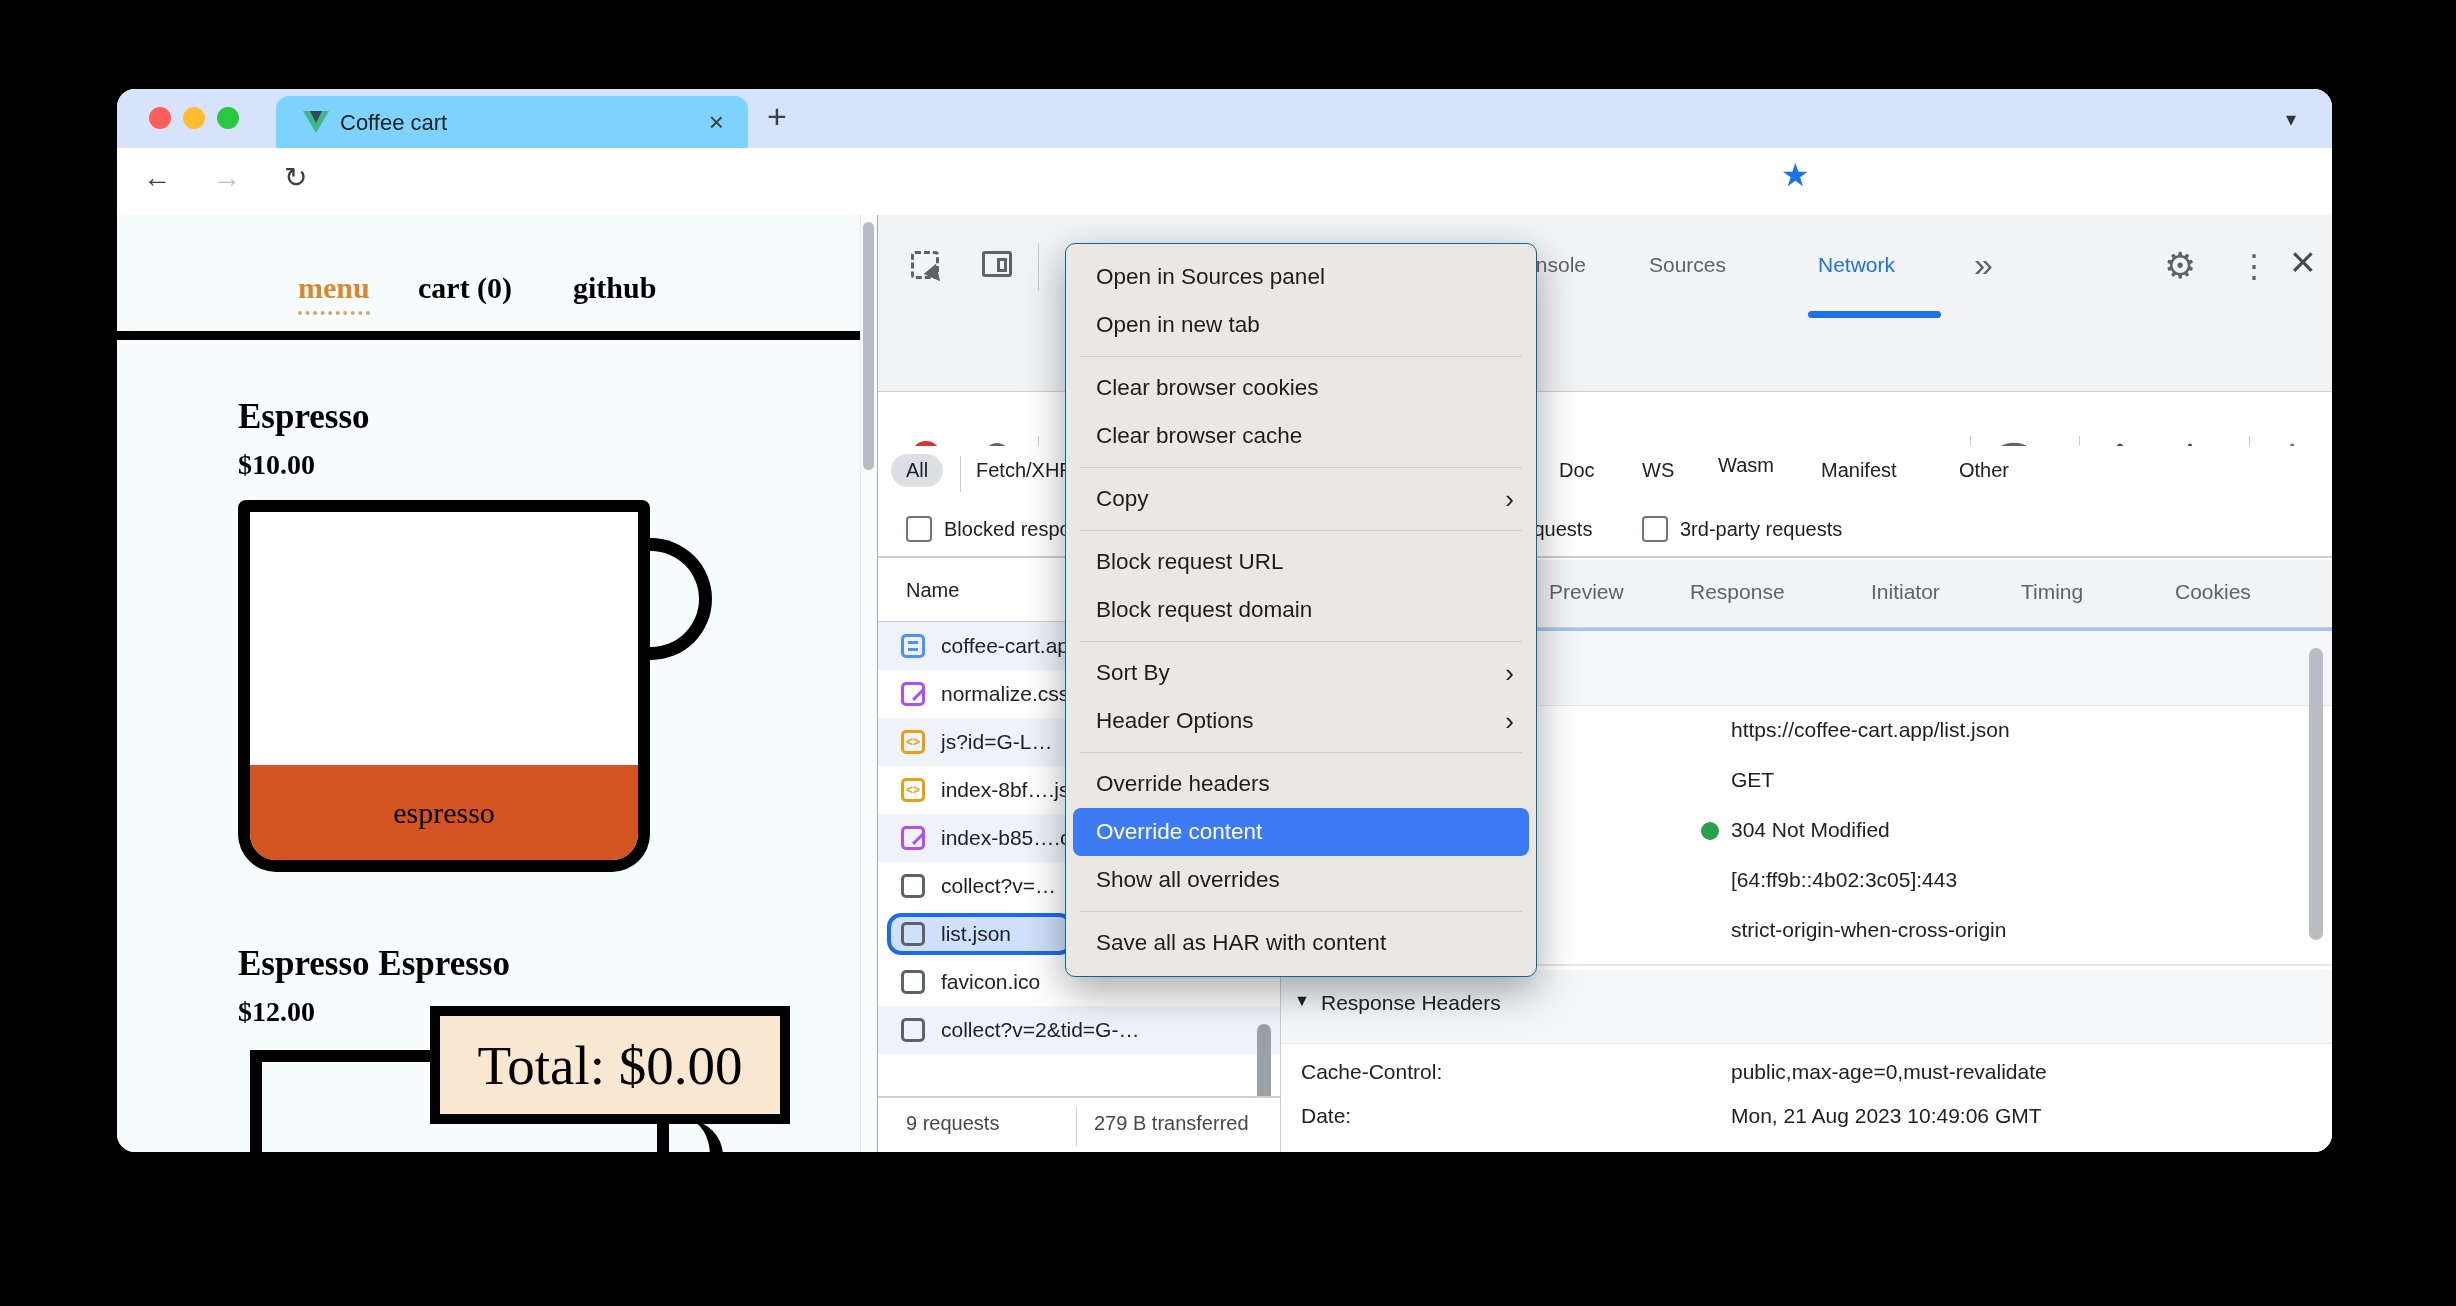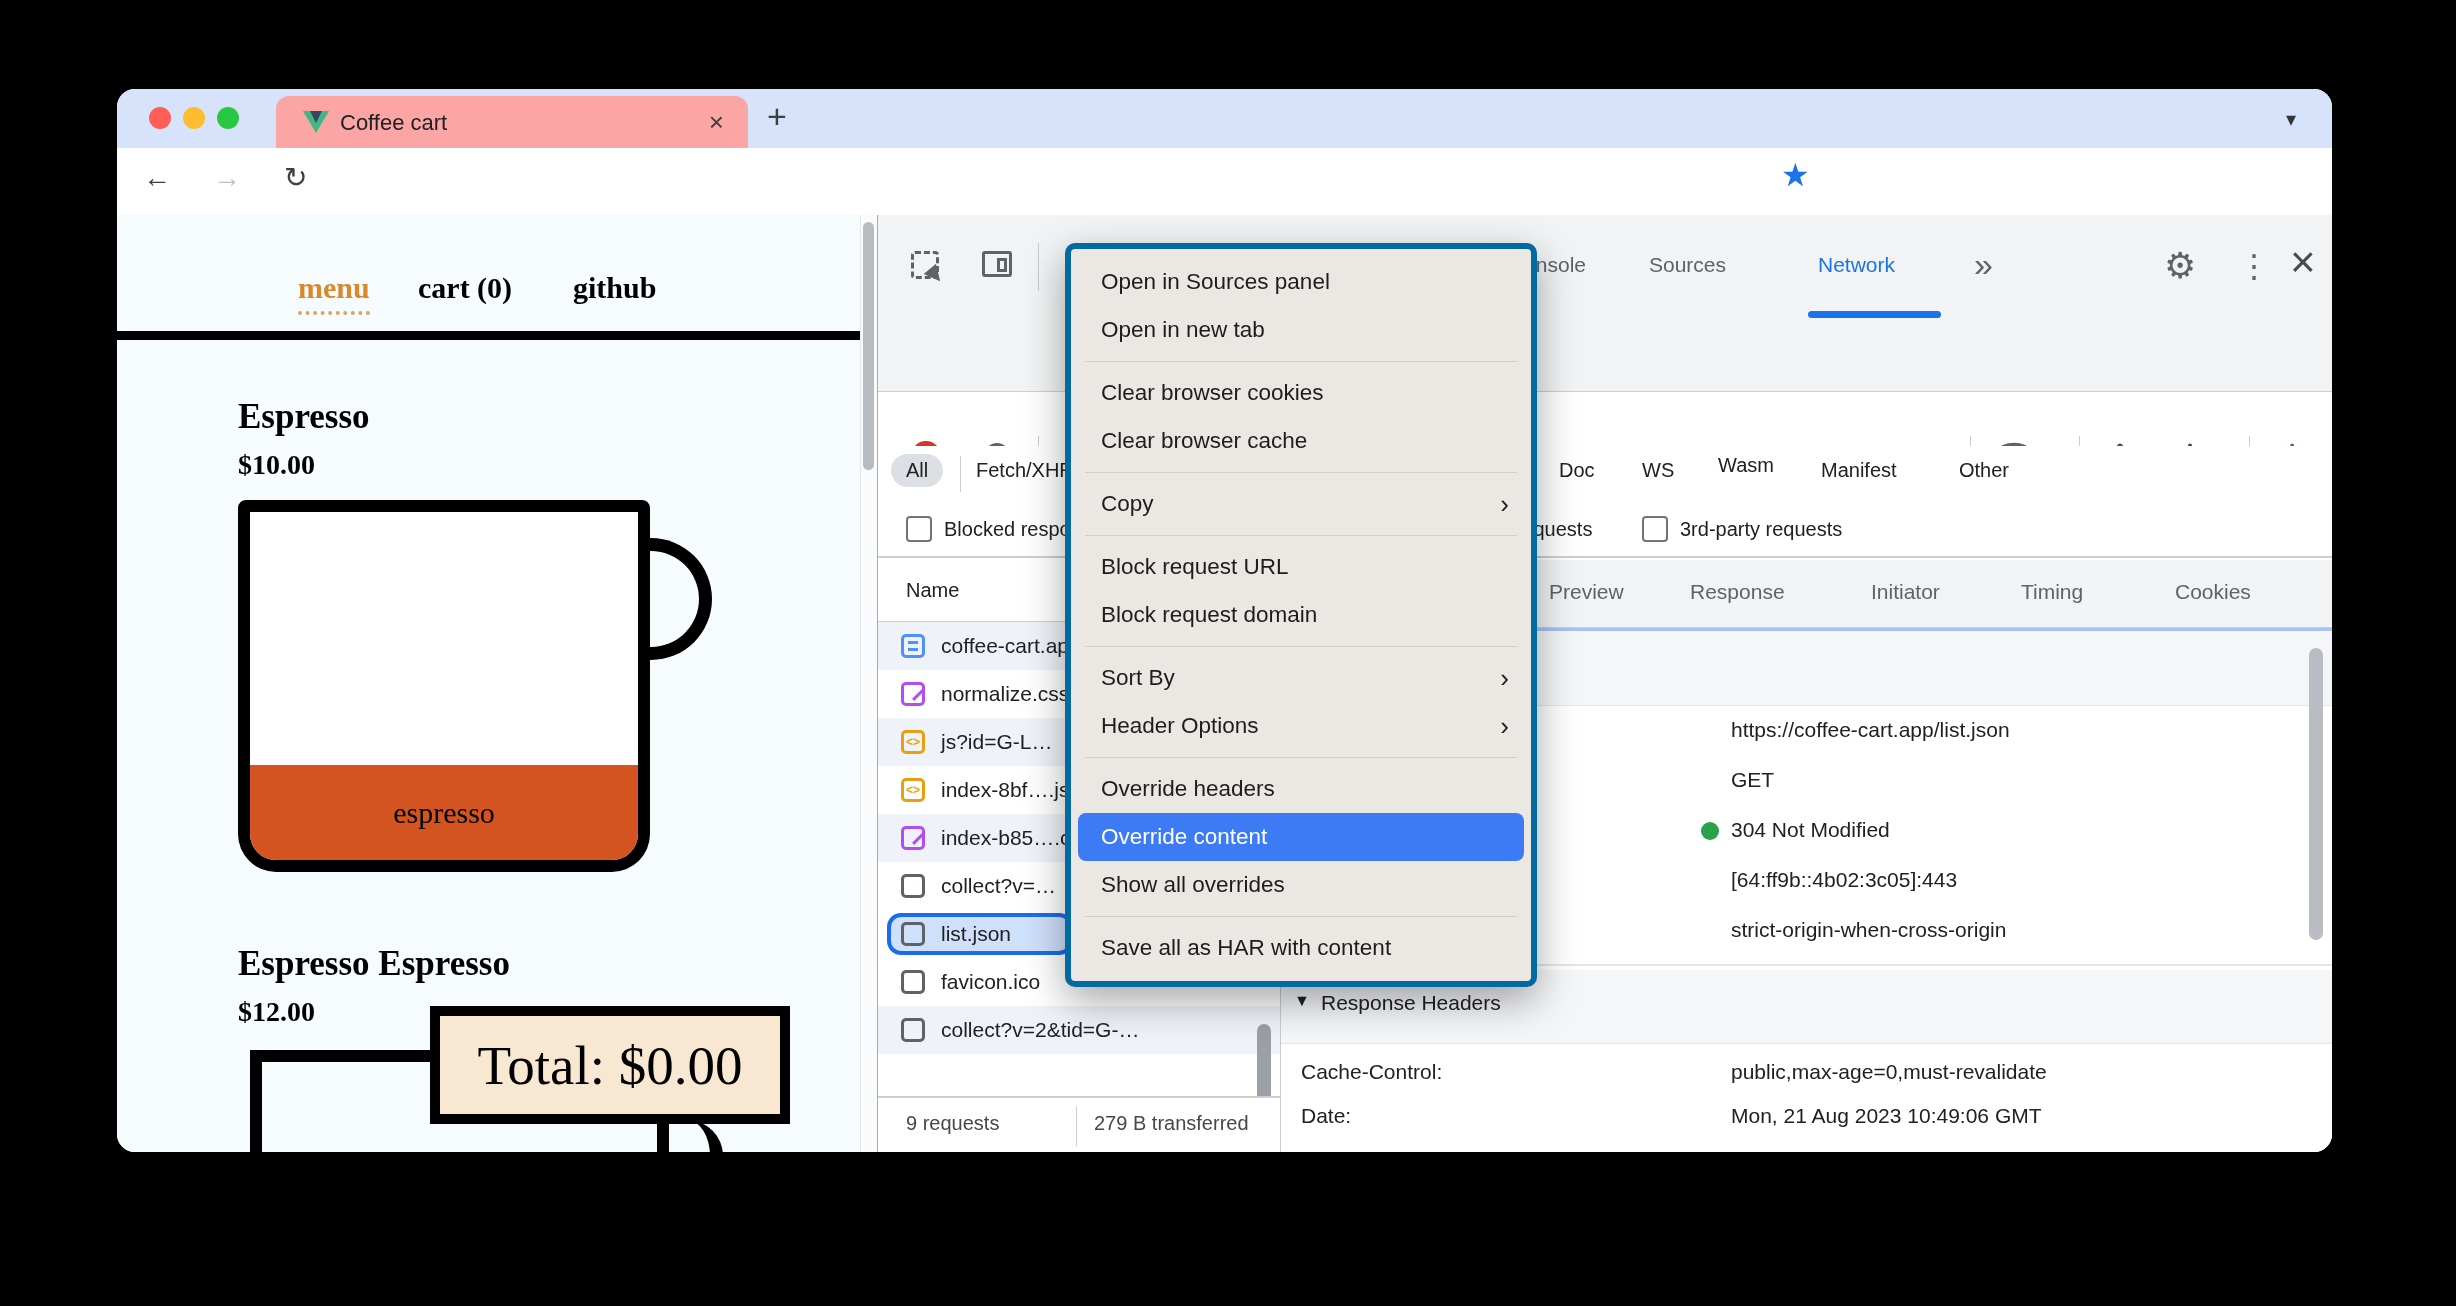--- a/index.html
+++ b/index.html
@@ -4,21 +4,21 @@
 <style>
   html,body{margin:0;padding:0;background:#000;}
   .stage{position:relative;width:2456px;height:1306px;background:#000;overflow:hidden;
          font-family:"Liberation Sans",sans-serif;-webkit-font-smoothing:antialiased;}
   .abs{position:absolute;}
   .window{position:absolute;left:117px;top:89px;width:2215px;height:1063px;border-radius:18px;
           overflow:hidden;background:#fff;box-shadow:0 40px 100px rgba(0,0,0,.6);}
   
   .tabstrip{left:0;top:0;width:2215px;height:59px;background:#d7e3fa;}
   .light{width:22px;height:22px;border-radius:50%;top:18px;}
-  .tab{left:159px;top:7px;width:472px;height:52px;background:#fca5a5;border-radius:13px 13px 0 0;}
+  .tab{left:159px;top:7px;width:472px;height:52px;background:#7dd3fc;border-radius:13px 13px 0 0;}
   .tabtitle{font-size:22px;color:#202124;}
   .toolbar{left:0;top:59px;width:2215px;height:67px;background:#fff;}
   .navglyph{font-size:28px;color:#3c4043;}
   .urlpill{left:240px;top:70px;width:1403px;height:46px;border-radius:23px;background:#e9eef6;
            display:flex;align-items:center;}
   .urltext{font-size:22px;color:#202124;margin-left:18px;}
   
   .page{left:0;top:126px;width:760px;height:937px;background:#f6fbfd;overflow:hidden;}
   .serif{font-family:"Liberation Serif",serif;color:#000;}
   .navlink{font-size:30px;font-weight:bold;}
@@ -40,21 +40,21 @@
   .lbl{font-size:20px;color:#202124;}
   .pill{font-size:20px;color:#202124;}
   .row{height:48px;display:flex;align-items:center;}
   .stripe{background:#eff2f9;}
   .ricon{width:24px;height:24px;border-radius:5px;box-sizing:border-box;flex:none;margin-left:23px;}
   .rname{font-size:21px;color:#202124;margin-left:16px;white-space:nowrap;}
   .band{background:#f5f6f8;border-bottom:1px solid #e3e6ea;box-sizing:border-box;}
   .hlabel{font-size:21px;color:#202124;}
   .hval{font-size:21px;color:#202124;white-space:nowrap;}
   
-  .ctxmenu{left:948px;top:154px;width:472px;background:#ebe8e3;border:6px solid #0369a1;
+  .ctxmenu{left:948px;top:154px;width:472px;background:#ebe8e3;border:1px solid #0369a1;
            border-radius:10px;box-shadow:0 14px 40px rgba(0,0,0,.35);padding:9px 0;box-sizing:border-box;}
   .mi{height:48px;display:flex;align-items:center;padding:0 22px 0 30px;font-size:22.5px;color:#1d1d1f;}
   .mi .grow{flex:1;}
   .mi.hl{background:#3d7bf5;color:#fff;border-radius:8px;margin:0 7px;padding:0 15px 0 23px;}
   .msep{height:15px;display:flex;align-items:center;padding:0 14px;}
   .msep div{height:1px;background:#d2cec8;width:100%;}
   .marrow{font-size:26px;color:#1d1d1f;line-height:1;}
   .scrollthumb{background:#9aa0a6;border-radius:7px;}
 </style>
 </head>

